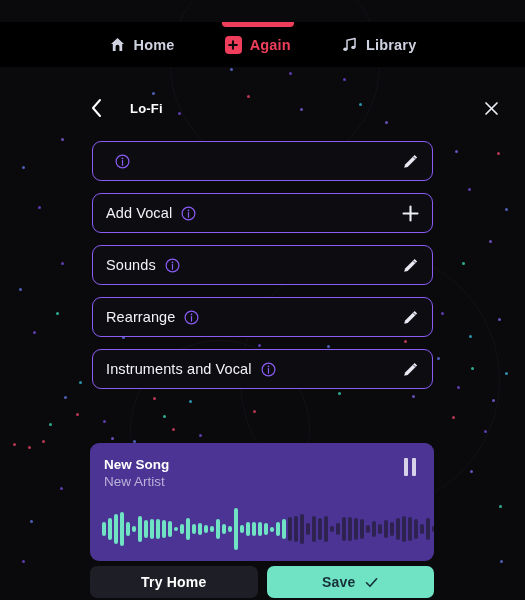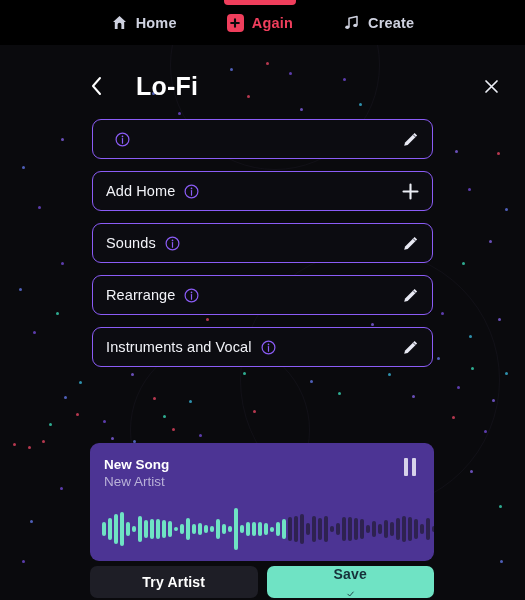--- a/index.html
+++ b/index.html
@@ -43,20 +43,21 @@
   
   #topnav {
     position: relative;
     z-index: 3;
     height: 45px;
     background: #000000;
     display: flex;
     align-items: center;
     justify-content: center;
     gap: 46px;
+    margin-top: 22px;
   }
   .nav-item {
     position: relative;
     display: flex;
     align-items: center;
     gap: 8px;
     height: 45px;
     padding: 0 2px;
     font-size: 14.5px;
     font-weight: bold;
@@ -91,25 +92,25 @@
     padding: 0 22px 0 90px;
     display: flex;
     align-items: center;
   }
   #back-btn {
     width: 22px; height: 26px;
     display: flex; align-items: center; justify-content: flex-start;
     cursor: pointer;
   }
   #page-title {
-    font-size: 25px;
+    font-size: 13px;
     font-weight: bold;
     color: #ffffff;
     letter-spacing: .2px;
-    margin-left: 24px;
+    margin-left: 18px;
   }
   #close-btn {
     margin-left: auto;
     width: 24px; height: 24px;
     display: flex; align-items: center; justify-content: center;
     cursor: pointer;
   }
 
   
   #options {
@@ -229,21 +230,21 @@
     font-size: 14px;
     font-weight: bold;
     display: flex;
     align-items: center;
     justify-content: center;
     gap: 8px;
     cursor: pointer;
     letter-spacing: .2px;
   }
   #try-again-button { background: #1e1e26; color: #ffffff; }
-  #save-button      { background: #6fe3c4; color: #16303a; flex-direction: column; }
+  #save-button      { background: #6fe3c4; color: #16303a; }
 </style>
 </head>
 <body>
 
 <div id="app">
 
   <div id="starfield">
     <div class="arc" style="left:170px;top:-40px;width:210px;height:210px;"></div>
     <div class="arc" style="left:130px;top:340px;width:180px;height:180px;"></div>
     <div class="arc" style="left:240px;top:250px;width:260px;height:260px;"></div>
@@ -349,21 +350,21 @@
     </div>
 
     <div class="nav-item">
       <span class="nav-icon">
         <svg width="17" height="17" viewBox="0 0 17 17">
           <path d="M6 13.2 V4.3 L14 2.4 V11.3" stroke="#cfd2e0" stroke-width="1.5" fill="none" stroke-linejoin="round"></path>
           <ellipse cx="4.3" cy="13.3" rx="2.1" ry="1.7" fill="#cfd2e0"></ellipse>
           <ellipse cx="12.3" cy="11.4" rx="2.1" ry="1.7" fill="#cfd2e0"></ellipse>
         </svg>
       </span>
-      <span>Create</span>
+      <span>Library</span>
     </div>
 
   </div>
 
   <div id="header">
     <div id="back-btn">
       <svg width="13" height="20" viewBox="0 0 13 20">
         <path d="M10 2 L3 10 L10 18" stroke="#ffffff" stroke-width="2" fill="none" stroke-linecap="round" stroke-linejoin="round"></path>
       </svg>
     </div>
@@ -387,21 +388,21 @@
       </div>
       <div class="row-action">
         <svg width="17" height="17" viewBox="0 0 17 17">
           <path d="M12.6 1.9 L15.1 4.4 L5.6 13.9 L2.2 14.8 L3.1 11.4 Z" fill="#e8e9f3"></path>
           <path d="M11 3.5 L13.5 6" stroke="#4b4b58" stroke-width="1"></path>
         </svg>
       </div>
     </div>
 
     <div class="option-row">
-      <div class="option-label">Add Home</div>
+      <div class="option-label">Add Vocal</div>
       <div class="info-icon">
         <svg width="15" height="15" viewBox="0 0 15 15">
           <circle cx="7.5" cy="7.5" r="6.4" stroke="#8b5cf6" stroke-width="1.2" fill="none"></circle>
           <circle cx="7.5" cy="4.4" r="0.85" fill="#8b5cf6"></circle>
           <path d="M7.5 6.5 V11.2" stroke="#8b5cf6" stroke-width="1.2" stroke-linecap="round"></path>
         </svg>
       </div>
       <div class="row-action">
         <svg width="19" height="19" viewBox="0 0 19 19">
           <path d="M9.5 2.5 V16.5 M2.5 9.5 H16.5" stroke="#eceef5" stroke-width="2.1" stroke-linecap="round"></path>
@@ -524,21 +525,21 @@
         <div class="wbar unplayed" style="height: 24px;"></div>
         <div class="wbar unplayed" style="height: 20px;"></div>
         <div class="wbar unplayed" style="height: 10px;"></div>
         <div class="wbar unplayed" style="height: 22px;"></div>
         <div class="wbar unplayed" style="height: 6px;"></div>
       </div>
   </div>
 
   <div id="actions">
     <div class="action-btn" id="try-again-button">
-      <span>Try Artist</span>
+      <span>Try Home</span>
     </div>
     <div class="action-btn" id="save-button">
       <span>Save</span>
       <svg width="15" height="15" viewBox="0 0 15 15">
         <path d="M2.5 7.8 L6 11.3 L12.6 3.8" stroke="#16303a" stroke-width="1.6" fill="none" stroke-linecap="round" stroke-linejoin="round"></path>
       </svg>
     </div>
   </div>
 
 </div>

